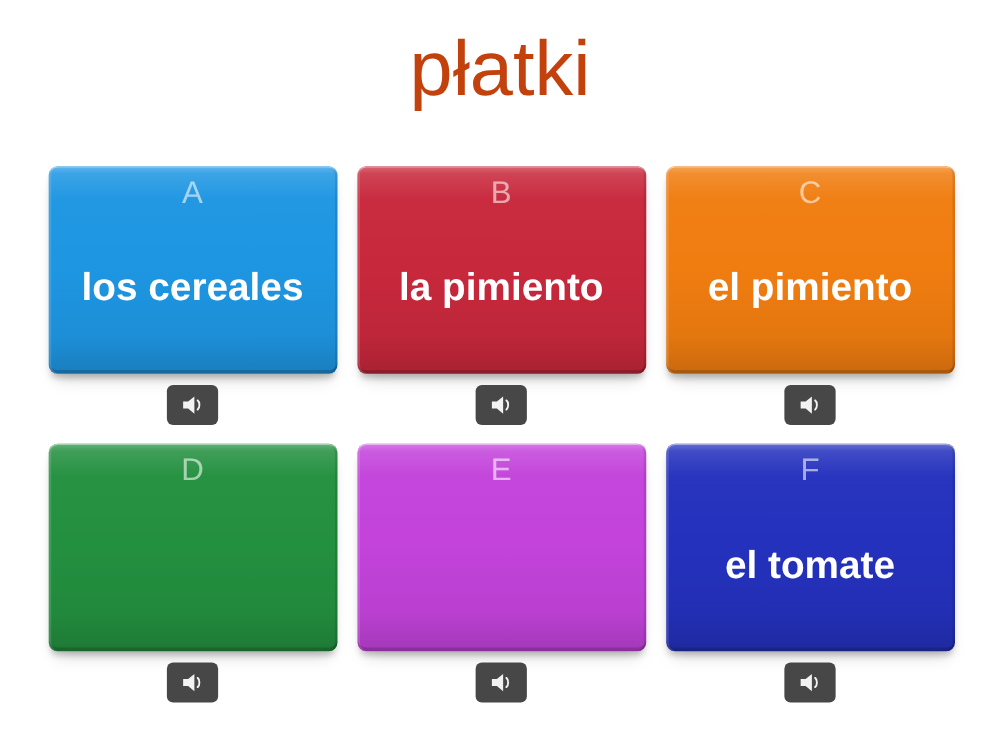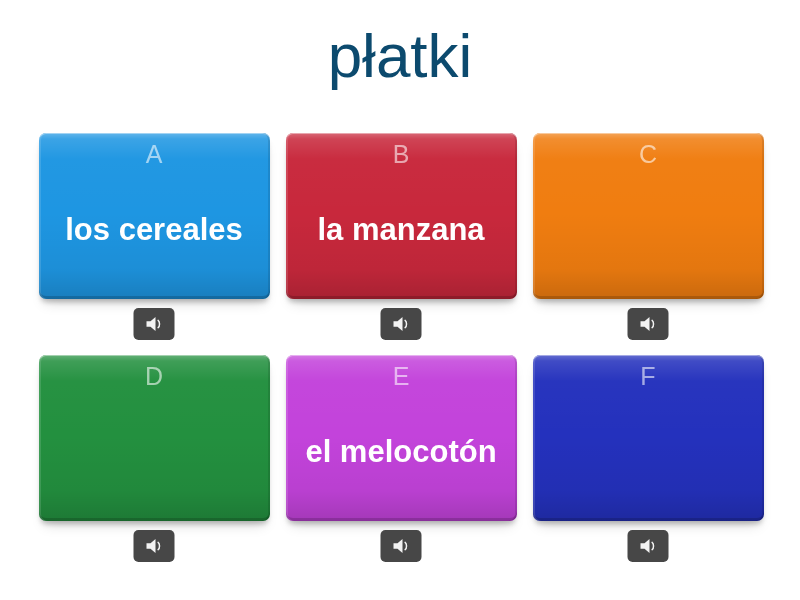--- a/index.html
+++ b/index.html
@@ -149,56 +149,57 @@
   }
   .audio-button svg {
     display: block;
   }
 </style>
 </head>
 <body style="background: rgb(255, 255, 255);">
 
 <div id="quiz-app">
 
-  <div id="page-title" style="color: #0c4a6e;">płatki</div>
+  <div id="page-title" style="color: #c2410c;">płatki</div>
 
   <div id="cards-grid">
   <div class="card-cell">
     <div class="answer-card" style="background: rgb(30, 150, 226);">
       <div class="card-letter" style="color: rgba(255, 255, 255, 0.58);">A</div>
       <div class="card-text">los cereales</div>
     </div>
     <button class="audio-button" aria-label="Play audio">
       <span class="speaker-icon-wrap">
         <svg width="20" height="18" viewBox="0 0 20 18" fill="none" aria-hidden="true">
           <path d="M2 6.2 H6 L11 2.1 V15.9 L6 11.8 H2 Z" fill="#f2f2f2"></path>
           <path d="M13.6 5.3 C15.5 6.6 15.5 11.4 13.6 12.7" stroke="#f2f2f2" stroke-width="1.5" stroke-linecap="round" fill="none"></path>
         </svg>
       </span>
     </button>
   </div>
 
   <div class="card-cell">
     <div class="answer-card" style="background: rgb(200, 40, 60);">
       <div class="card-letter" style="color: rgba(255, 255, 255, 0.58);">B</div>
-      <div class="card-text">la manzana</div>
+      <div class="card-text">la pimiento</div>
     </div>
     <button class="audio-button" aria-label="Play audio">
       <span class="speaker-icon-wrap">
         <svg width="20" height="18" viewBox="0 0 20 18" fill="none" aria-hidden="true">
           <path d="M2 6.2 H6 L11 2.1 V15.9 L6 11.8 H2 Z" fill="#f2f2f2"></path>
           <path d="M13.6 5.3 C15.5 6.6 15.5 11.4 13.6 12.7" stroke="#f2f2f2" stroke-width="1.5" stroke-linecap="round" fill="none"></path>
         </svg>
       </span>
     </button>
   </div>
 
   <div class="card-cell">
     <div class="answer-card" style="background: rgb(240, 125, 16);">
       <div class="card-letter" style="color: rgba(255, 255, 255, 0.58);">C</div>
+      <div class="card-text">el pimiento</div>
     </div>
     <button class="audio-button" aria-label="Play audio">
       <span class="speaker-icon-wrap">
         <svg width="20" height="18" viewBox="0 0 20 18" fill="none" aria-hidden="true">
           <path d="M2 6.2 H6 L11 2.1 V15.9 L6 11.8 H2 Z" fill="#f2f2f2"></path>
           <path d="M13.6 5.3 C15.5 6.6 15.5 11.4 13.6 12.7" stroke="#f2f2f2" stroke-width="1.5" stroke-linecap="round" fill="none"></path>
         </svg>
       </span>
     </button>
   </div>
@@ -213,35 +214,35 @@
           <path d="M2 6.2 H6 L11 2.1 V15.9 L6 11.8 H2 Z" fill="#f2f2f2"></path>
           <path d="M13.6 5.3 C15.5 6.6 15.5 11.4 13.6 12.7" stroke="#f2f2f2" stroke-width="1.5" stroke-linecap="round" fill="none"></path>
         </svg>
       </span>
     </button>
   </div>
 
   <div class="card-cell">
     <div class="answer-card" style="background: rgb(195, 67, 219);">
       <div class="card-letter" style="color: rgba(255, 255, 255, 0.58);">E</div>
-      <div class="card-text">el melocotón</div>
     </div>
     <button class="audio-button" aria-label="Play audio">
       <span class="speaker-icon-wrap">
         <svg width="20" height="18" viewBox="0 0 20 18" fill="none" aria-hidden="true">
           <path d="M2 6.2 H6 L11 2.1 V15.9 L6 11.8 H2 Z" fill="#f2f2f2"></path>
           <path d="M13.6 5.3 C15.5 6.6 15.5 11.4 13.6 12.7" stroke="#f2f2f2" stroke-width="1.5" stroke-linecap="round" fill="none"></path>
         </svg>
       </span>
     </button>
   </div>
 
   <div class="card-cell">
     <div class="answer-card" style="background: rgb(36, 49, 189);">
       <div class="card-letter" style="color: rgba(255, 255, 255, 0.58);">F</div>
+      <div class="card-text">el tomate</div>
     </div>
     <button class="audio-button" aria-label="Play audio">
       <span class="speaker-icon-wrap">
         <svg width="20" height="18" viewBox="0 0 20 18" fill="none" aria-hidden="true">
           <path d="M2 6.2 H6 L11 2.1 V15.9 L6 11.8 H2 Z" fill="#f2f2f2"></path>
           <path d="M13.6 5.3 C15.5 6.6 15.5 11.4 13.6 12.7" stroke="#f2f2f2" stroke-width="1.5" stroke-linecap="round" fill="none"></path>
         </svg>
       </span>
     </button>
   </div>

